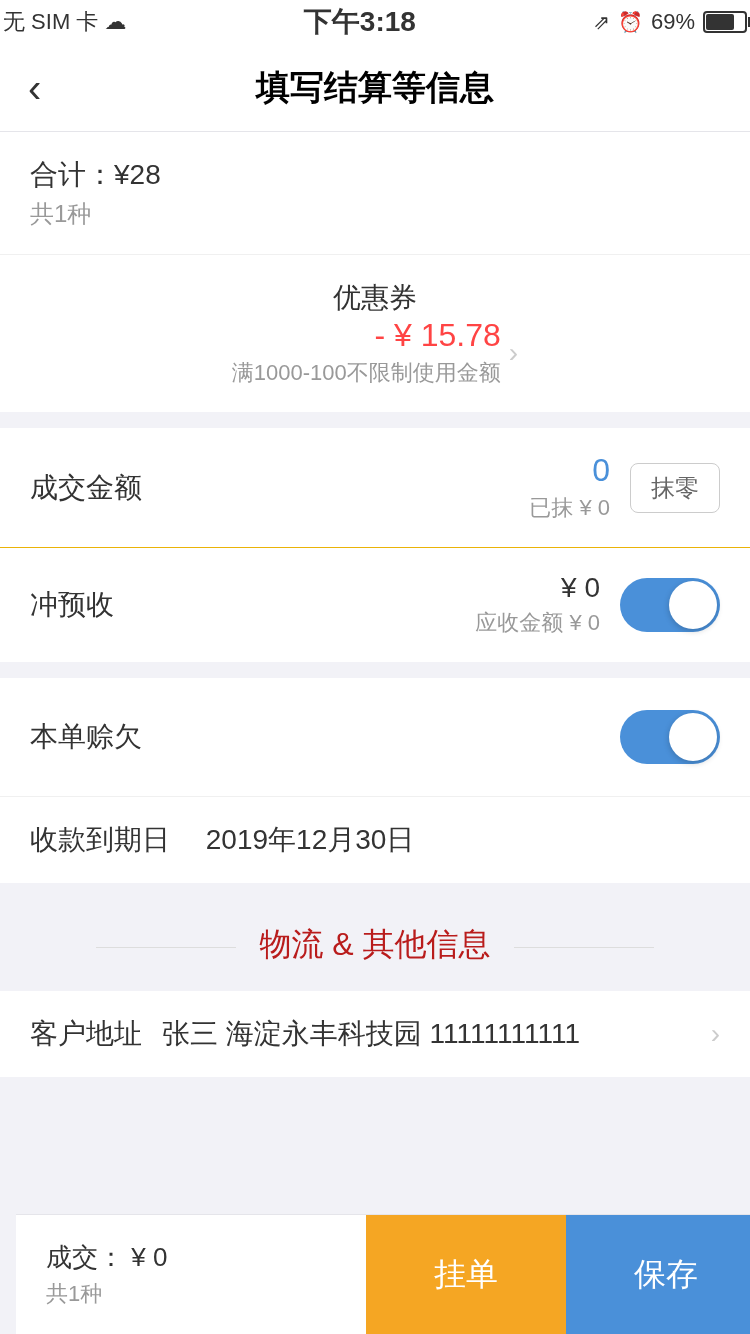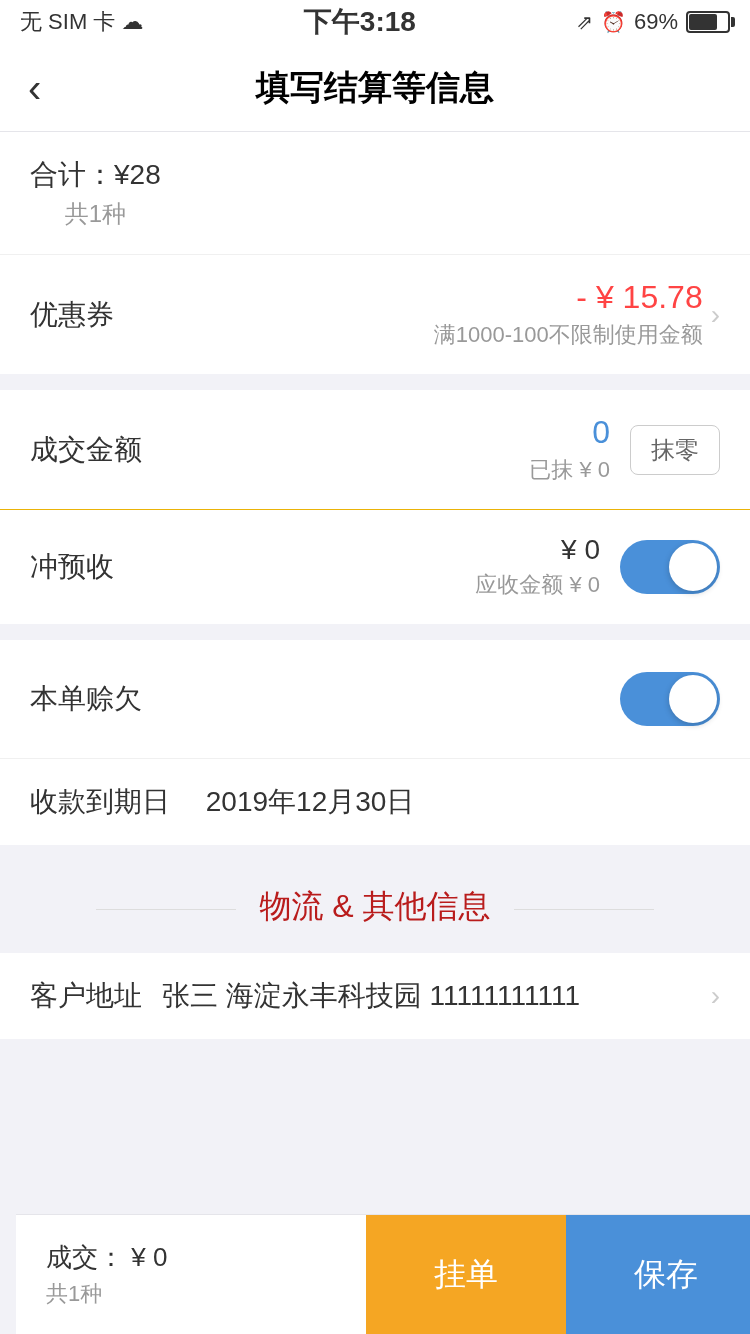--- a/index.html
+++ b/index.html
@@ -14,21 +14,21 @@
       color: #333;
     }
 
     
     .status-bar {
       height: 44px;
       background: #fff;
       display: flex;
       align-items: center;
       justify-content: space-between;
-      padding: 0 20px;
+      padding: 0 3px;
       font-size: 24px;
       font-weight: 500;
     }
     .status-left { display: flex; align-items: center; gap: 8px; }
     .status-center { font-size: 28px; font-weight: 600; }
     .status-right { display: flex; align-items: center; gap: 8px; }
     .battery {
       width: 44px; height: 22px; border: 2px solid #333; border-radius: 4px;
       position: relative; display: inline-flex; align-items: center;
     }
@@ -88,39 +88,40 @@
       width: 60px; height: 60px; border-radius: 50%;
       background: #f5a623;
       display: flex; align-items: center; justify-content: center;
       color: #fff; font-size: 28px;
     }
     .customer-name {
       font-size: 30px;
       color: #333;
     }
     .customer-right {
-      text-align: center;
+      text-align: left;
     }
     .total-amount {
       font-size: 28px;
       color: #333;
     }
     .total-count {
       font-size: 24px;
       color: #999;
       margin-top: 4px;
     }
 
     
     .coupon-row {
-      padding: 24px 30px;
+      padding: 24px 38px;
       display: flex;
       align-items: center;
       justify-content: space-between;
       border-top: 1px solid #f0f0f0;
+      flex-direction: column;
     }
     .coupon-label {
       font-size: 28px;
       color: #333;
     }
     .coupon-right {
       display: flex;
       align-items: center;
       gap: 8px;
     }

